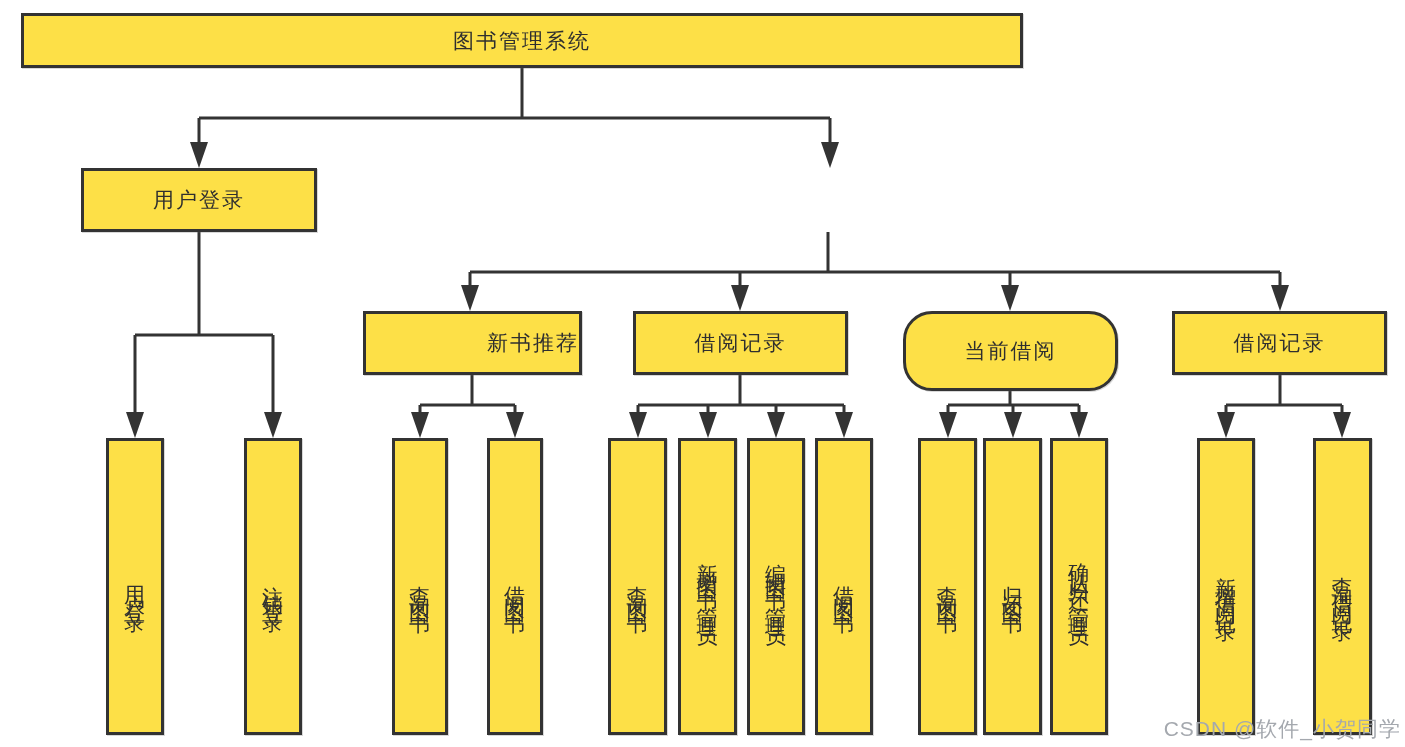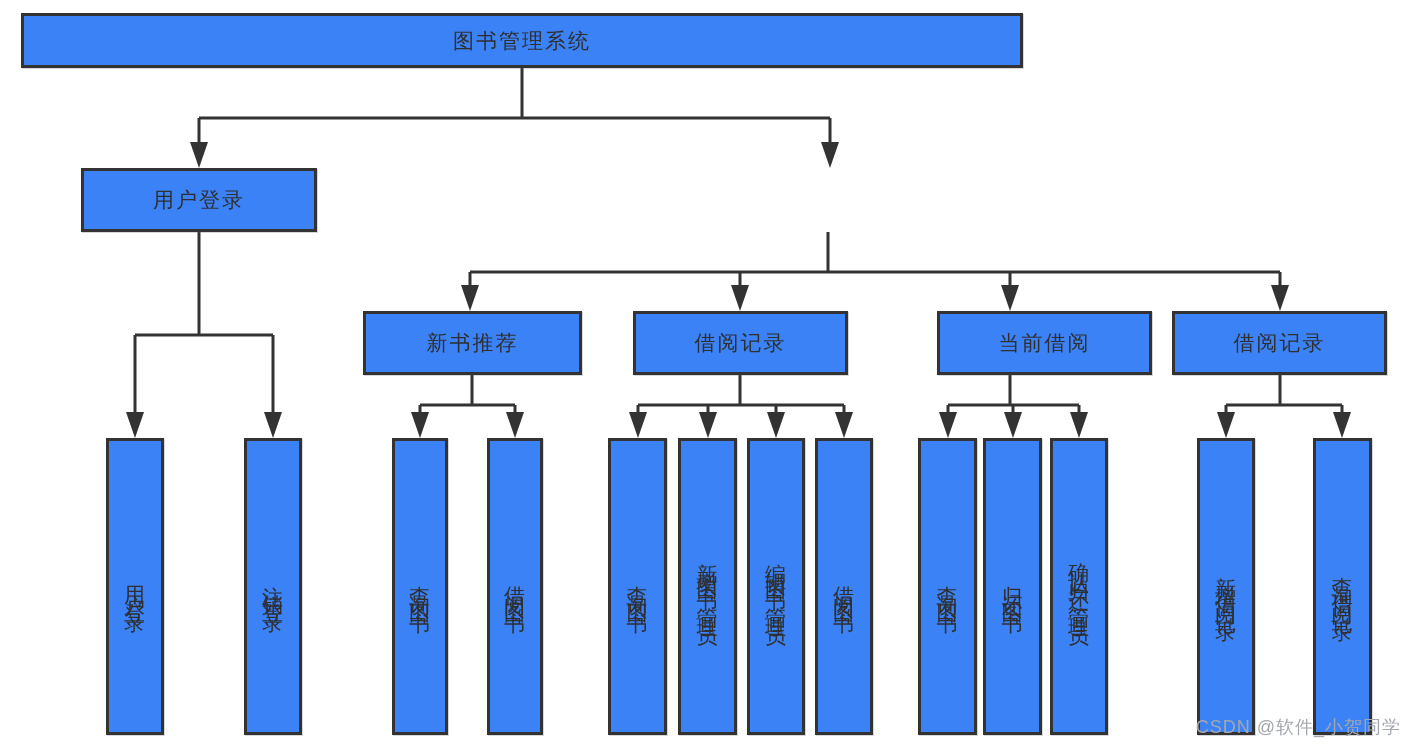--- a/index.html
+++ b/index.html
@@ -14,21 +14,21 @@
   }
   svg.connectors {
     position: absolute;
     left: 0; top: 0;
     width: 1405px; height: 747px;
   }
   .node {
     position: absolute;
     box-sizing: border-box;
     border: 3px solid #333333;
-    background: #3b82f6;
+    background: #fde047;
     display: flex;
     align-items: center;
     justify-content: center;
     box-shadow: 1px 1px 0 rgba(100,100,100,0.25);
   }
   .node.h span {
     font-size: 21px;
     letter-spacing: 2px;
     white-space: nowrap;
   }
@@ -36,33 +36,33 @@
     writing-mode: vertical-rl;
     text-orientation: mixed;
     font-size: 21px;
     letter-spacing: 9px;
     line-height: 1;
   }
   .watermark {
     position: absolute;
     top: 715px;
     right: 4px;
-    font-size: 18px;
+    font-size: 21px;
     color: #a4a8ae;
     letter-spacing: 1px;
     white-space: nowrap;
     z-index: 5;
   }
   
   #n-root            { left: 21px;   top: 13px;  width: 1002px; height: 55px; }
   #n-user-login      { left: 81px;   top: 168px; width: 236px;  height: 64px; }
   #n-book-mgmt       { left: 710px;  top: 168px; width: 237px;  height: 64px; }
-  #n-new-books       { left: 363px;  top: 311px; width: 219px;  height: 64px; }
+  #n-new-books       { left: 363px;  top: 311px; width: 219px;  height: 64px; justify-content: flex-end; }
   #n-book-borrow     { left: 633px;  top: 311px; width: 215px;  height: 64px; }
-  #n-current-borrow  { left: 937px;  top: 311px; width: 215px;  height: 64px; }
+  #n-current-borrow  { left: 903px;  top: 311px; width: 215px;  height: 80px; border-radius: 29px; }
   #n-borrow-records  { left: 1172px; top: 311px; width: 215px;  height: 64px; }
   .leaf { top: 438px; height: 297px; }
   #n-leaf-user-login     { left: 106px;  width: 58px; }
   #n-leaf-logout         { left: 244px;  width: 58px; }
   #n-leaf-nb-query       { left: 392px;  width: 56px; }
   #n-leaf-nb-borrow      { left: 487px;  width: 56px; }
   #n-leaf-bb-query       { left: 608px;  width: 59px; }
   #n-leaf-bb-add         { left: 678px;  width: 59px; }
   #n-leaf-bb-edit        { left: 747px;  width: 58px; }
   #n-leaf-bb-borrow      { left: 815px;  width: 58px; }

